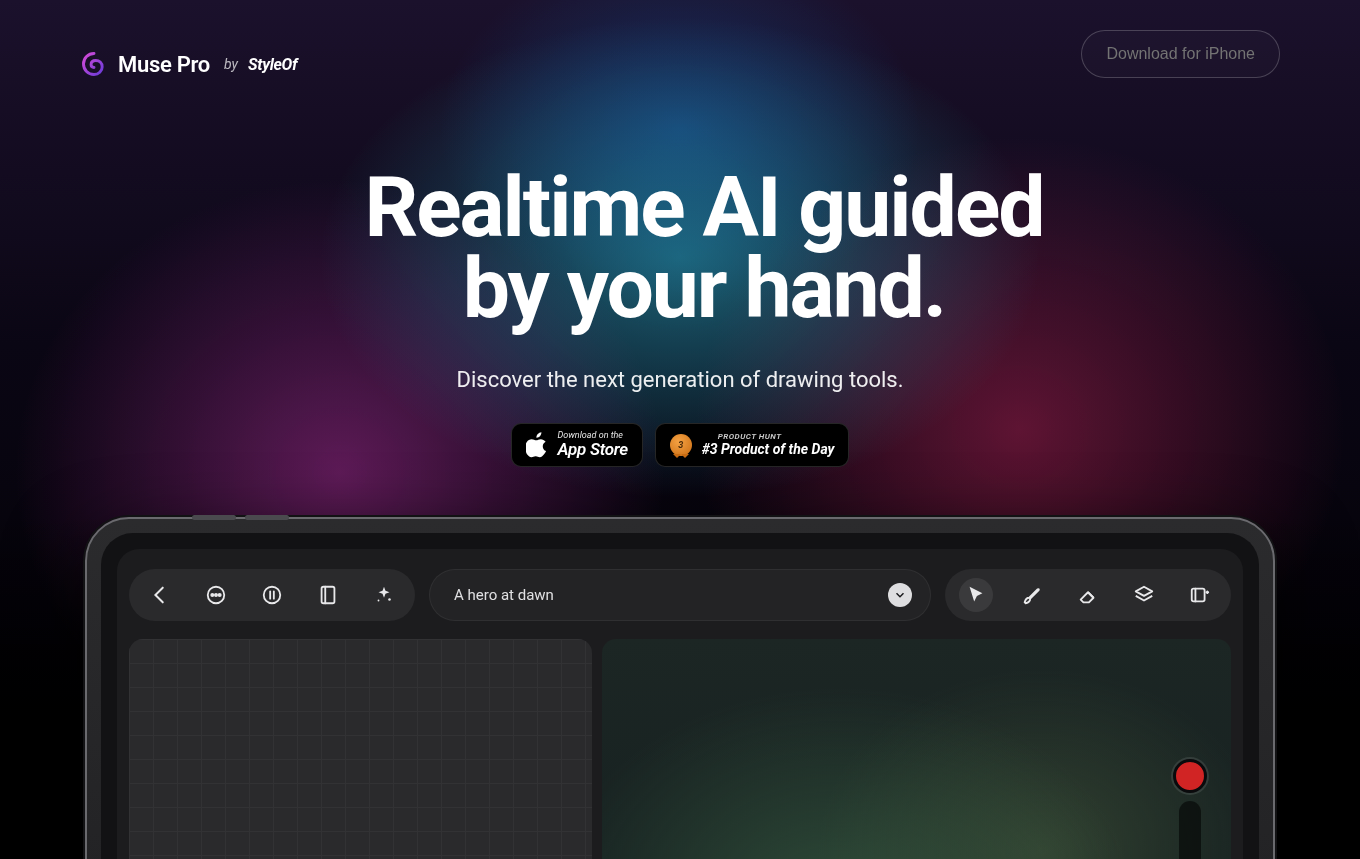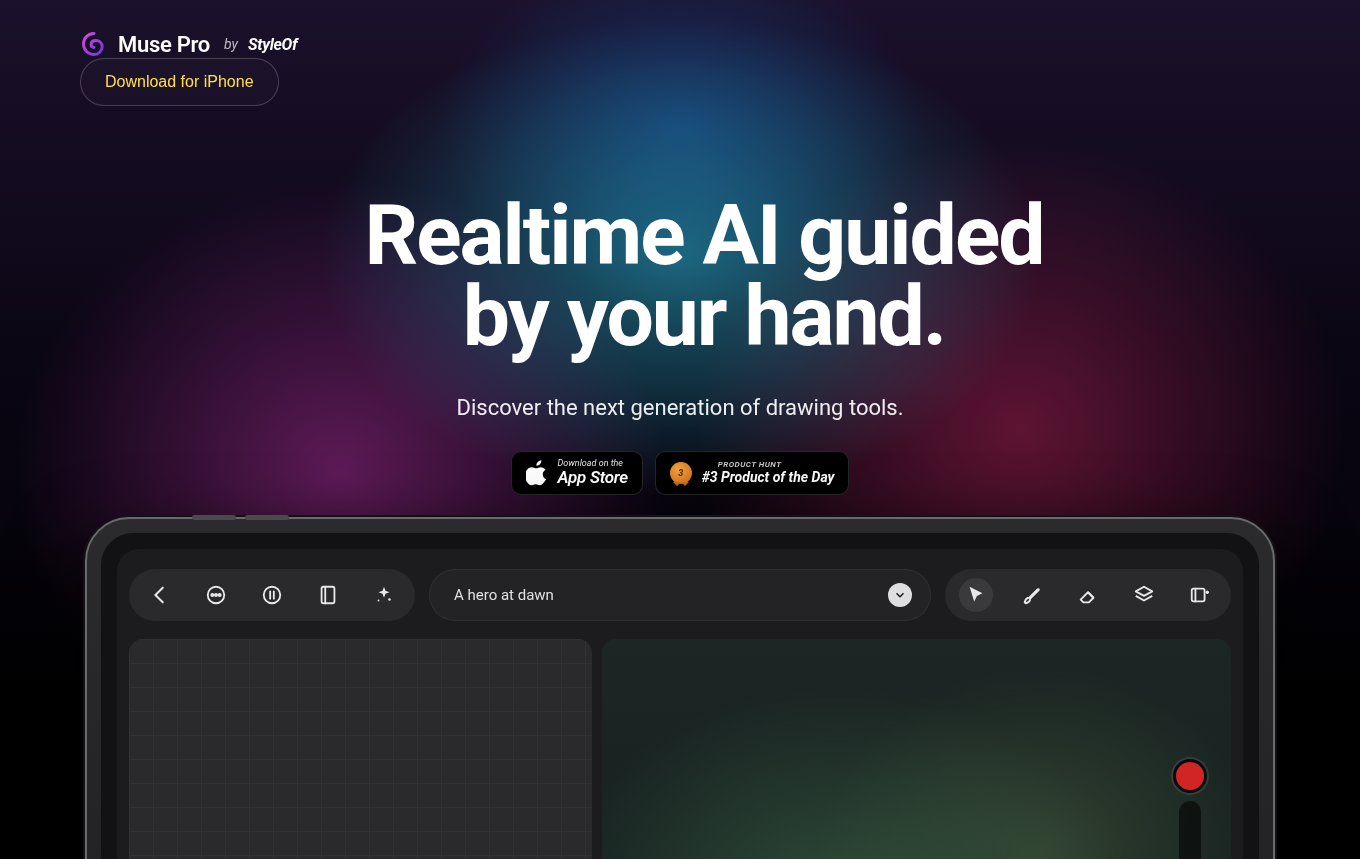--- a/index.html
+++ b/index.html
@@ -35,24 +35,23 @@
       position: absolute;
       inset: 0;
       background:
         linear-gradient(180deg, transparent 60%, #000 90%);
     }
 
     .header {
       position: relative;
       z-index: 10;
       display: flex;
-      align-items: flex-start;
+      align-items: flex-end;
       justify-content: space-between;
       padding: 30px 80px;
-      flex-direction: column;
     }
 
     .logo-group {
       display: flex;
       align-items: center;
       gap: 10px;
     }
 
     .logo-swirl {
       width: 28px;
@@ -80,21 +79,21 @@
     }
 
     .header-buttons {
       display: flex;
       gap: 16px;
     }
 
     .pill-button {
       background: rgba(255,255,255,0.02);
       border: 1px solid rgba(255,255,255,0.2);
-      color: #fde047;
+      color: #737373;
       font-size: 16px;
       padding: 14px 24px;
       border-radius: 999px;
       cursor: pointer;
     }
 
     .hero {
       position: relative;
       z-index: 10;
       text-align: center;

